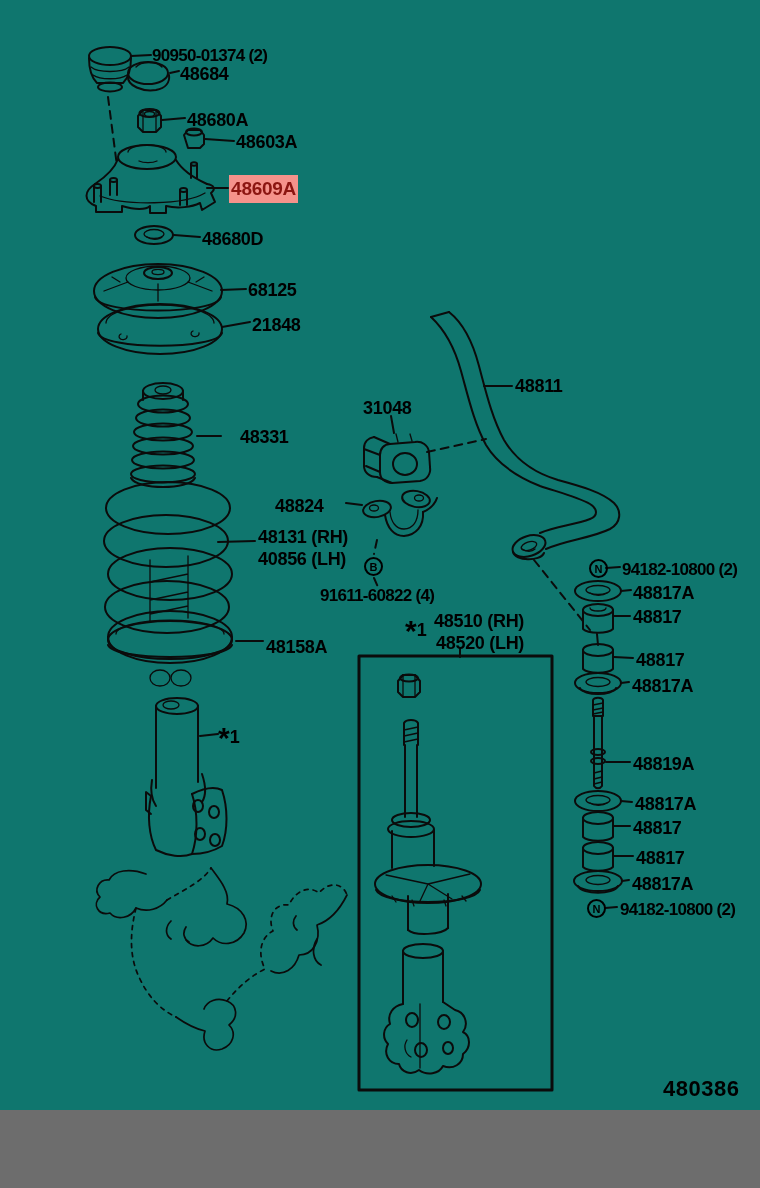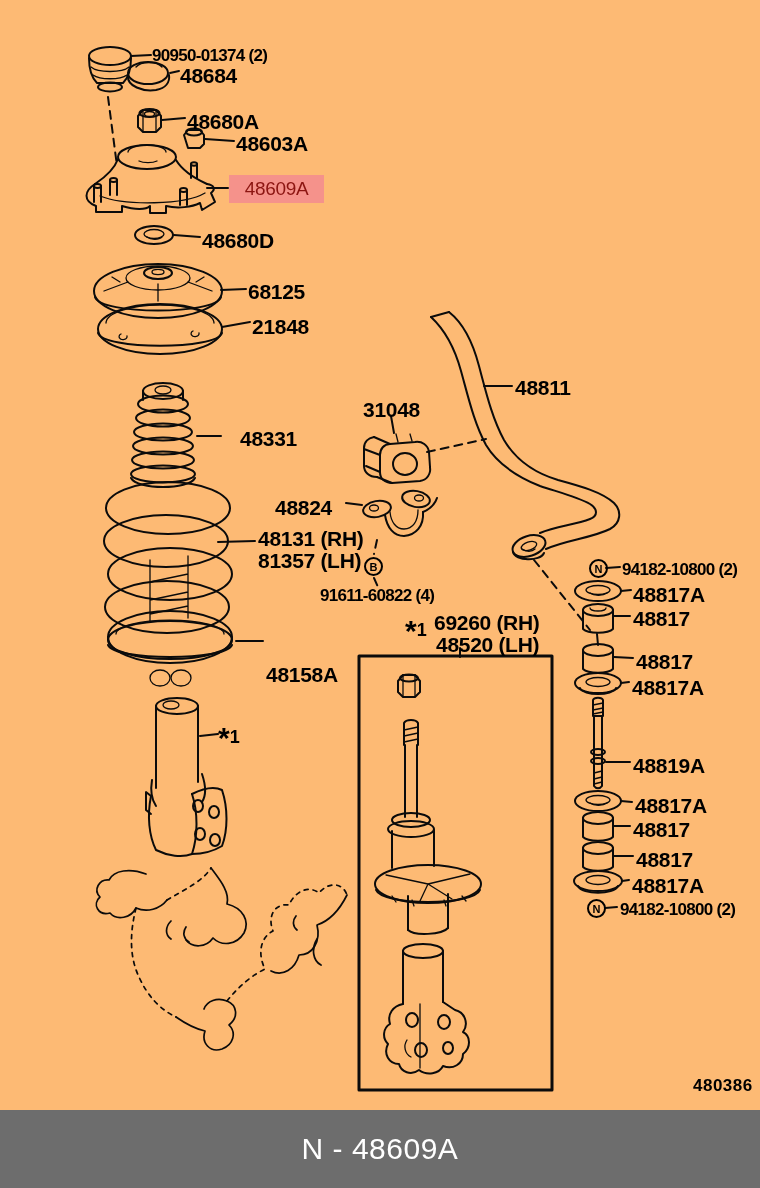--- a/index.html
+++ b/index.html
@@ -1,39 +1,39 @@
 <!DOCTYPE html>
 <html style="--hl-bg: #f5928b; --hl-fg: #8c1511;"><head>
 <meta charset="utf-8">
 <style>
   html,body{margin:0;padding:0;background:#fff;}
-  .stage{position:relative;width:760px;height:1188px;background:#fdba74;overflow:hidden;
+  .stage{position:relative;width:760px;height:1188px;background:#0f766e;overflow:hidden;
          font-family:"Liberation Sans",sans-serif;}
   .art{position:absolute;left:0;top:0;width:760px;height:1110px;}
   .art path,.art ellipse,.art rect,.art line{fill:none;stroke:#0b0b0b;stroke-width:2;
         stroke-linecap:round;stroke-linejoin:round;}
   .art .dash{stroke-dasharray:8 6;}
   .art .thin{stroke-width:1.3;}
   .art .box{stroke-width:3;}
   .art .sk{stroke-width:1.7;}
   .art .skd{stroke-width:1.7;stroke-dasharray:4 5;}
   .plbl{position:absolute;white-space:nowrap;color:#000;
-        font-weight:700;font-size:21px;line-height:1.05;letter-spacing:-0.3px;}
+        font-weight:700;font-size:18px;line-height:1.05;letter-spacing:-0.3px;}
   .plbl.sm{font-size:17px;letter-spacing:-0.7px;}
-  .hl{position:absolute;left:229px;top:175px;width:95px;height:28px;
+  .hl{position:absolute;left:229px;top:175px;width:69px;height:28px;
       background:var(--hl-bg,#f5928b);color:var(--hl-fg,#8c1511);
       display:flex;align-items:center;justify-content:center;
-      font-weight:400;font-size:19px;letter-spacing:-0.3px;text-align:right;}
+      font-weight:700;font-size:19px;letter-spacing:-0.3px;text-align:right;}
   .circ{position:absolute;width:15px;height:15px;border:2px solid #000;border-radius:50%;
         display:flex;align-items:center;justify-content:center;
         font-weight:700;font-size:11px;color:#000;}
   .refmark{position:absolute;display:flex;align-items:flex-start;color:#000;}
   .refmark .star{font-weight:700;font-size:30px;line-height:14px;position:relative;top:7px;}
   .refmark .num{font-weight:700;font-size:18px;position:relative;top:3px;}
-  .code{position:absolute;left:693px;top:1076px;font-weight:700;font-size:17px;color:#000;
+  .code{position:absolute;left:663px;top:1076px;font-weight:700;font-size:22px;color:#000;
         letter-spacing:0.5px;}
   .footer{position:absolute;left:0;top:1110px;width:760px;height:78px;background:#6d6d6d;
           display:flex;align-items:center;justify-content:center;gap:66px;
           color:#fff;font-size:30px;font-weight:400;letter-spacing:0.5px;}
 </style>
 </head>
 <body>
 
 <div class="stage">
 
@@ -284,32 +284,32 @@
 <div class="plbl sm" style="left:152px;top:47px">90950-01374 (2)</div>
 <div class="plbl" style="left:180px;top:65px">48684</div>
 <div class="plbl" style="left:187px;top:111px">48680A</div>
 <div class="plbl" style="left:236px;top:133px">48603A</div>
 <div class="hl">48609A</div>
 <div class="plbl" style="left:202px;top:230px">48680D</div>
 <div class="plbl" style="left:248px;top:281px">68125</div>
 <div class="plbl" style="left:252px;top:316px">21848</div>
 <div class="plbl" style="left:240px;top:428px">48331</div>
 <div class="plbl" style="left:258px;top:528px">48131 (RH)</div>
-<div class="plbl" style="left:258px;top:550px">81357 (LH)</div>
+<div class="plbl" style="left:258px;top:550px">40856 (LH)</div>
 <div class="plbl" style="left:275px;top:497px">48824</div>
 <div class="plbl sm" style="left:320px;top:587px">91611-60822 (4)</div>
-<div class="plbl" style="left:266px;top:664px">48158A</div>
+<div class="plbl" style="left:266px;top:638px">48158A</div>
 <div class="plbl" style="left:515px;top:377px">48811</div>
 <div class="plbl" style="left:363px;top:399px">31048</div>
 
 <div class="refmark" style="left:405px;top:617px">
   <span class="star">*</span>
       <span class="num">1</span>
 </div>
-<div class="plbl" style="left:434px;top:612px">69260 (RH)</div>
+<div class="plbl" style="left:434px;top:612px">48510 (RH)</div>
 <div class="plbl" style="left:436px;top:634px">48520 (LH)</div>
 
 <span class="circ" style="left:364px;top:557px">B</span>
 <span class="circ" style="left:589px;top:559px">N</span>
 <span class="circ" style="left:587px;top:899px">N</span>
 
 <div class="plbl sm" style="left:622px;top:561px">94182-10800 (2)</div>
 <div class="plbl" style="left:633px;top:584px">48817A</div>
 <div class="plbl" style="left:633px;top:608px">48817</div>
 <div class="plbl" style="left:636px;top:651px">48817</div>
@@ -322,16 +322,15 @@
 <div class="plbl sm" style="left:620px;top:901px">94182-10800 (2)</div>
 
 <div class="refmark" style="left:218px;top:724px">
   <span class="star">*</span>
       <span class="num">1</span>
 </div>
 
 <div class="code">480386</div>
 
 <div class="footer">
-  <span>N - 48609A</span>
 </div>
 
 </div>
 
 </body></html>

